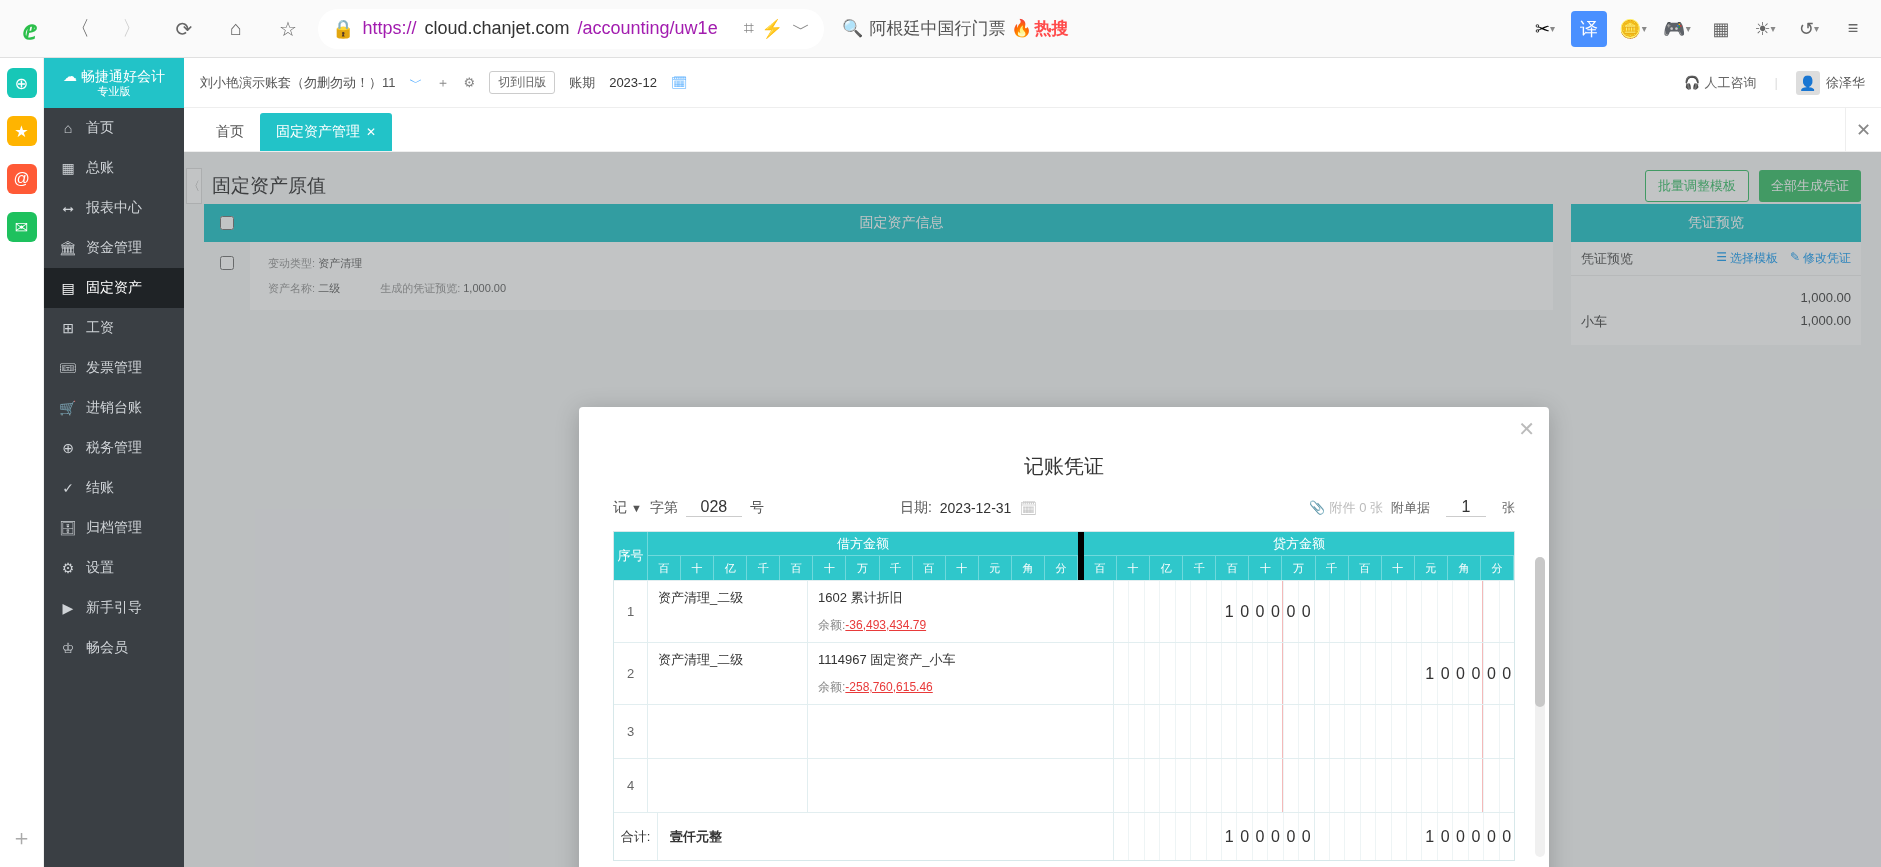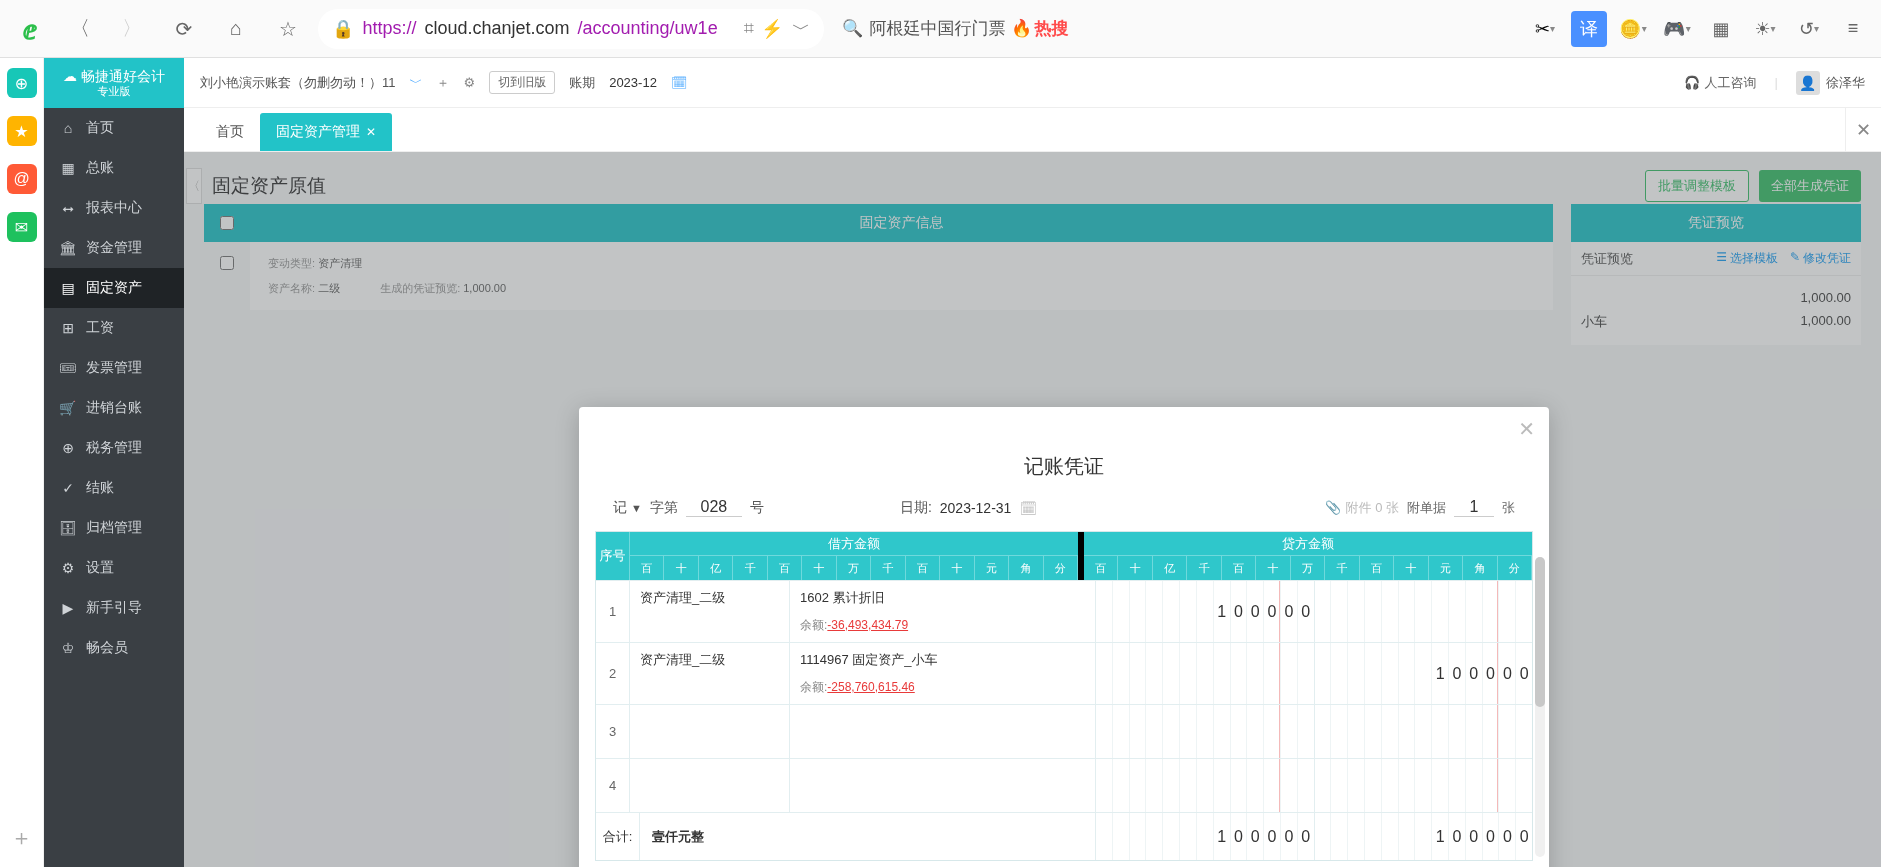--- a/index.html
+++ b/index.html
@@ -76,23 +76,23 @@
 
 .modal { position:absolute; left:395px; top:255px; width:970px; height:612px; background:#fff; box-shadow:0 4px 24px rgba(0,0,0,0.2); border-radius:4px; overflow:hidden; }
 .modal-close { position:absolute; right:14px; top:10px; color:#bbb; font-size:20px; cursor:pointer; }
 .modal-title { text-align:center; font-size:20px; color:#333; padding:46px 0 18px; }
 .voucher-meta { display:flex; align-items:center; padding:0 34px 14px; font-size:14px; color:#555; gap:8px; }
 .vm-sel { display:inline-flex; align-items:center; gap:4px; }
 .vm-input { width:56px; border:none; border-bottom:1px solid #ccc; text-align:center; font-size:16px; color:#333; background:transparent; }
 .vm-gap { flex:1; }
 .vm-date { color:#333; }
 .vm-link { color:#bbb; font-size:13px; display:inline-flex; align-items:center; gap:4px; }
-.vm-right { display:flex; align-items:center; gap:8px; font-size:13px; color:#666;justify-content:center; }
-
-.vtable { margin:0 16px; border:1px solid #d7e8ea; font-size:13px; }
+.vm-right { display:flex; align-items:center; gap:16px; font-size:13px; color:#666;justify-content:center; }
+
+.vtable { margin:0 34px; border:1px solid #d7e8ea; font-size:13px; }
 .vth { display:flex; background:#2fc7cb; color:#fff; }
 .vth .c-idx { width:34px; display:flex; align-items:center; justify-content:center; border-right:1px solid #6fd9dc; }
 .vth .c-sum { width:160px; display:flex; align-items:center; justify-content:center; border-right:1px solid #6fd9dc; }
 .vth .c-sub { width:306px; display:flex; align-items:center; justify-content:center; border-right:1px solid #6fd9dc; }
 .vth .c-amt { flex:1; display:flex; flex-direction:column; }
 .vth .c-amt .lbl { height:24px; display:flex; align-items:center; justify-content:center; border-bottom:1px solid #6fd9dc; }
 .vth .c-amt .digs { display:flex; height:24px; }
 .vth .c-amt .digs span { flex:1; display:flex; align-items:center; justify-content:center; border-right:1px solid #6fd9dc; font-size:11px; }
 .vth .c-amt.first { border-right:6px solid #000000; }
 

